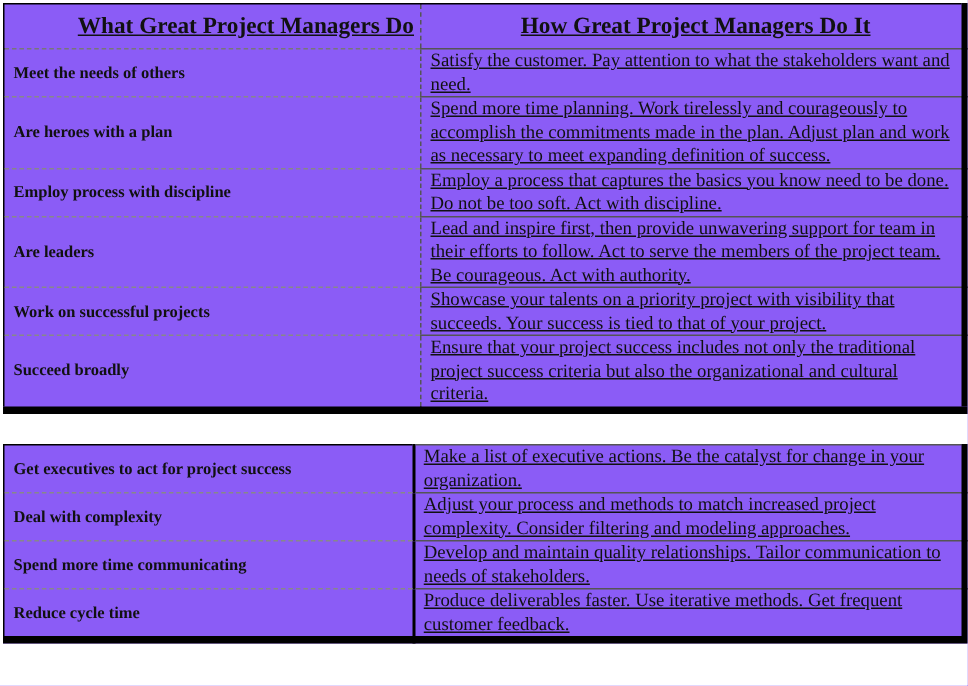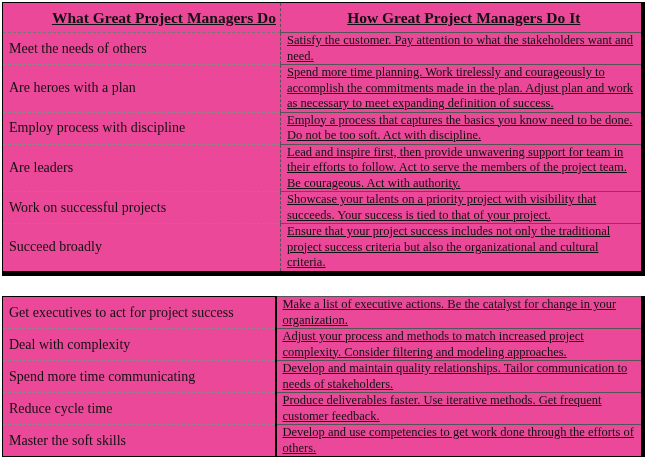--- a/index.html
+++ b/index.html
@@ -13,21 +13,21 @@
     position: relative;
     overflow: hidden;
     font-family: "Liberation Serif", "DejaVu Serif", serif;
     color: #111111;
   }
   .tbl {
     position: absolute;
     left: 2px;
     border-collapse: collapse;
     table-layout: fixed;
-    background: #ec4899;
+    background: #8b5cf6;
   }
   #table1 {
     top: 2px;
     width: 640px;
     border-top: 1.5px solid #000;
     border-left: 1.5px solid #000;
     border-right: 4px solid #000;
     border-bottom: 5px solid #000;
   }
   #table2 {
@@ -64,22 +64,22 @@
     text-align: center;
     padding-left: 6px;
   }
   .row td {
     border-bottom: 1px dashed #888;
   }
   .row:last-child td {
     border-bottom: none;
   }
   .row td.what {
-    font-weight: normal;
-    font-size: 14px;
+    font-weight: bold;
+    font-size: 11px;
     padding-left: 6px;
     border-right: 1px dashed #555;
     white-space: nowrap;
   }
   #table2 .row td.what {
     border-right: 2px solid #000;
   }
   .row td.how {
     font-size: 12.5px;
     line-height: 15.5px;
@@ -147,18 +147,14 @@
       <td class="how">Adjust your process and methods to match increased project complexity. Consider filtering and modeling approaches.</td>
     </tr>
     <tr class="row" style="height:31px">
       <td class="what">Spend more time communicating</td>
       <td class="how">Develop and maintain quality relationships. Tailor communication to needs of stakeholders.</td>
     </tr>
     <tr class="row" style="height:31px">
       <td class="what">Reduce cycle time</td>
       <td class="how">Produce deliverables faster. Use iterative methods. Get frequent customer feedback.</td>
     </tr>
-    <tr class="row" style="height:31px">
-      <td class="what">Master the soft skills</td>
-      <td class="how">Develop and use competencies to get work done through the efforts of others.</td>
-    </tr>
   </tbody>
 </table>
 
 </body></html>

